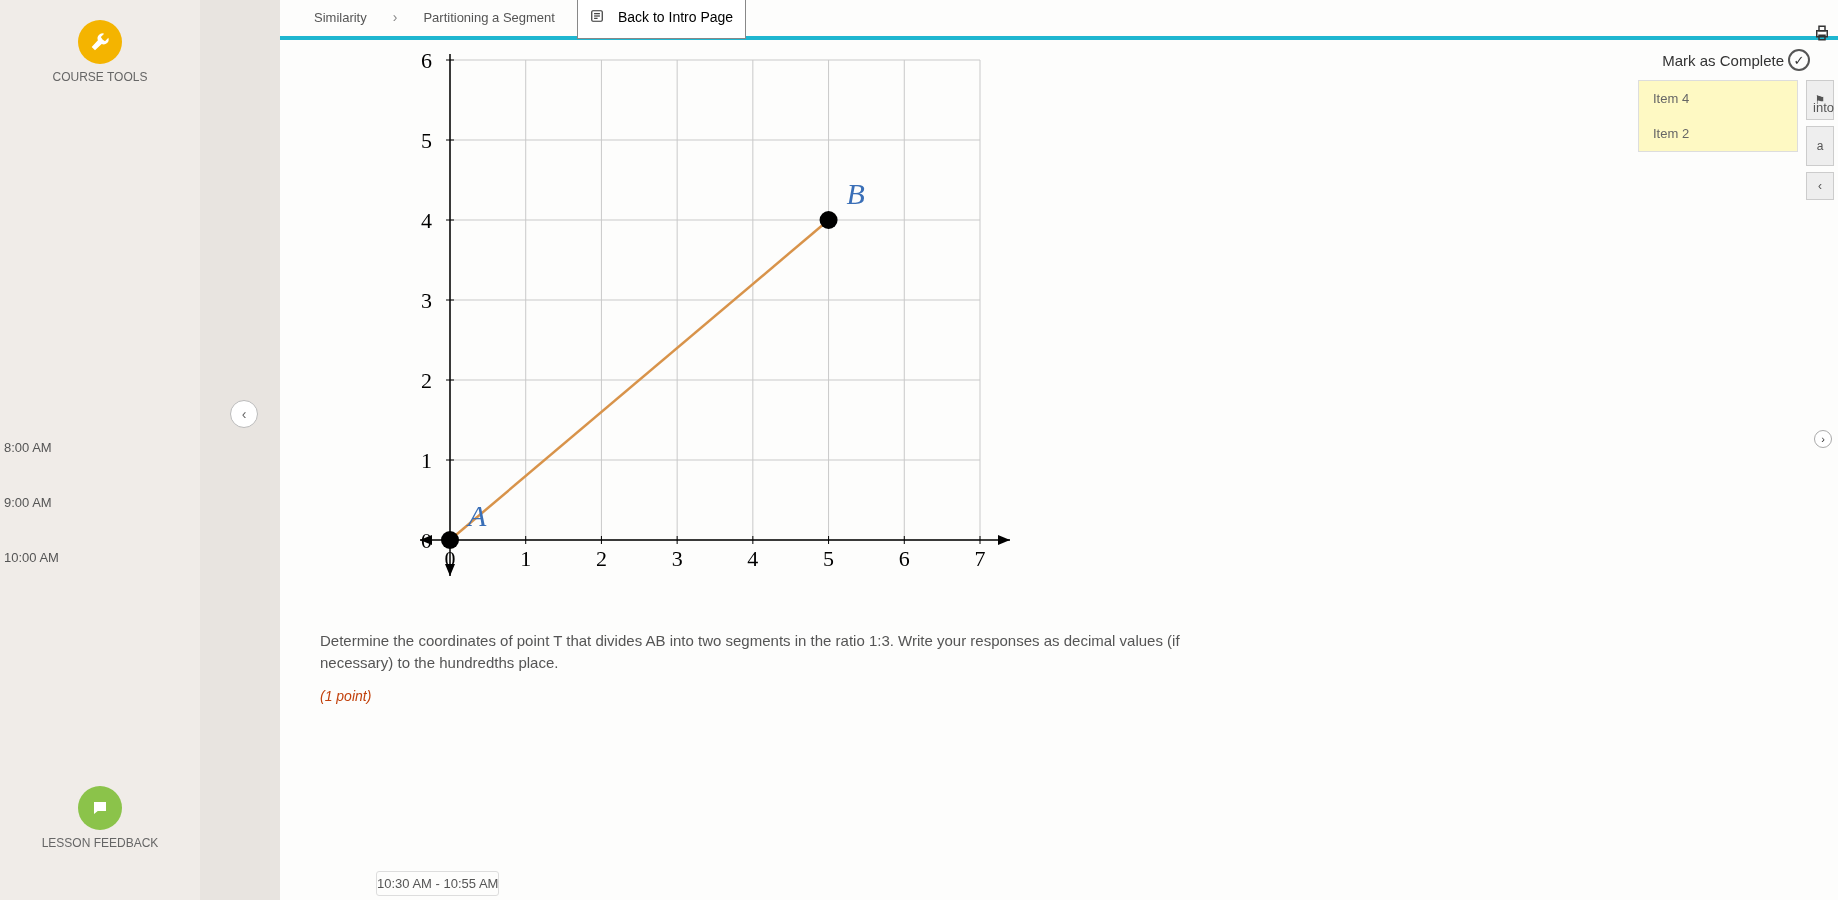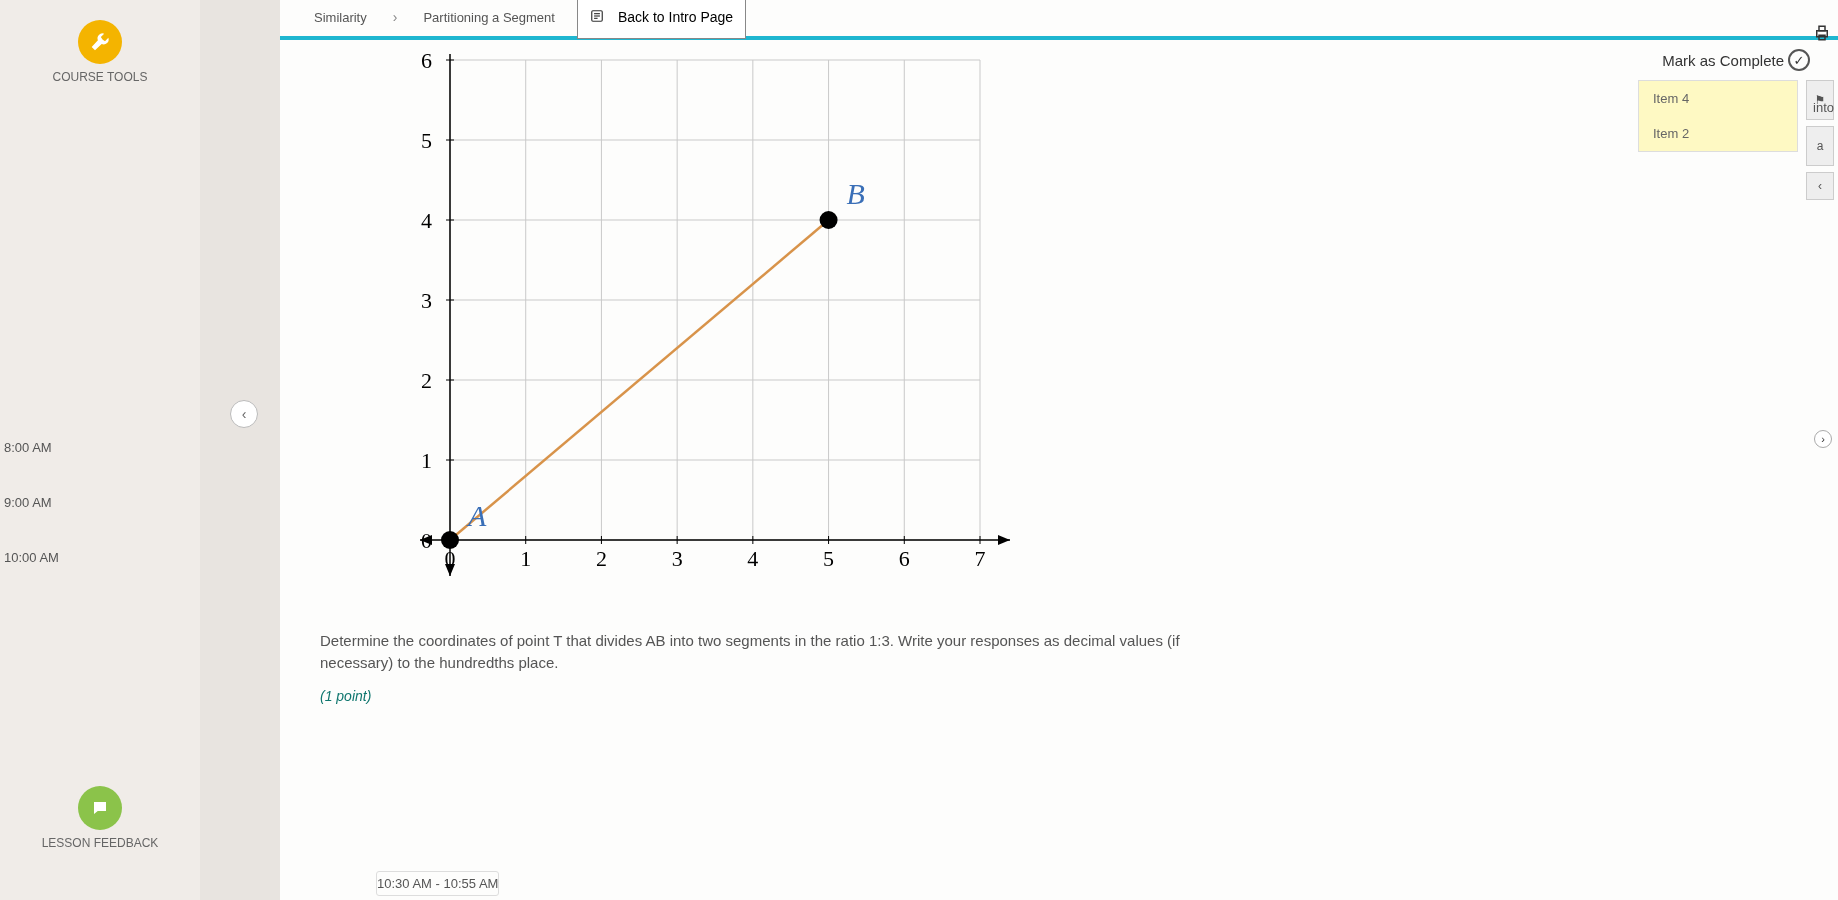--- a/index.html
+++ b/index.html
@@ -146,21 +146,21 @@
   .question {
     margin-top: 30px;
     font-size: 15px;
     color: #555;
     max-width: 880px;
     line-height: 1.45;
   }
   .points {
     margin-top: 14px;
     font-style: italic;
-    color: #0f766e;
+    color: #c2410c;
     font-size: 14px;
   }
   .footer-time {
     position: absolute;
     left: 376px; bottom: 4px;
     font-size: 13px; color: #555;
     background: #fdfdfc;
     padding: 4px 0;
     border: 1px solid #ddd;
     border-radius: 3px;

